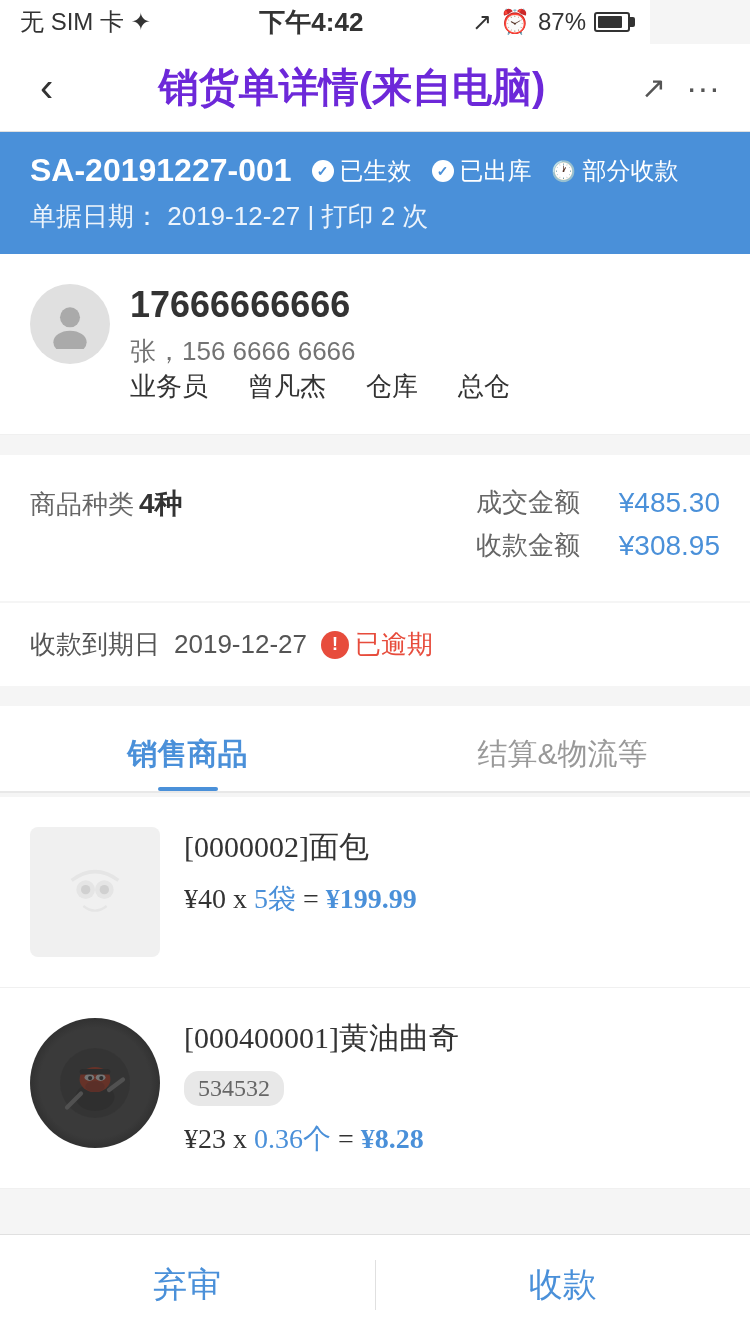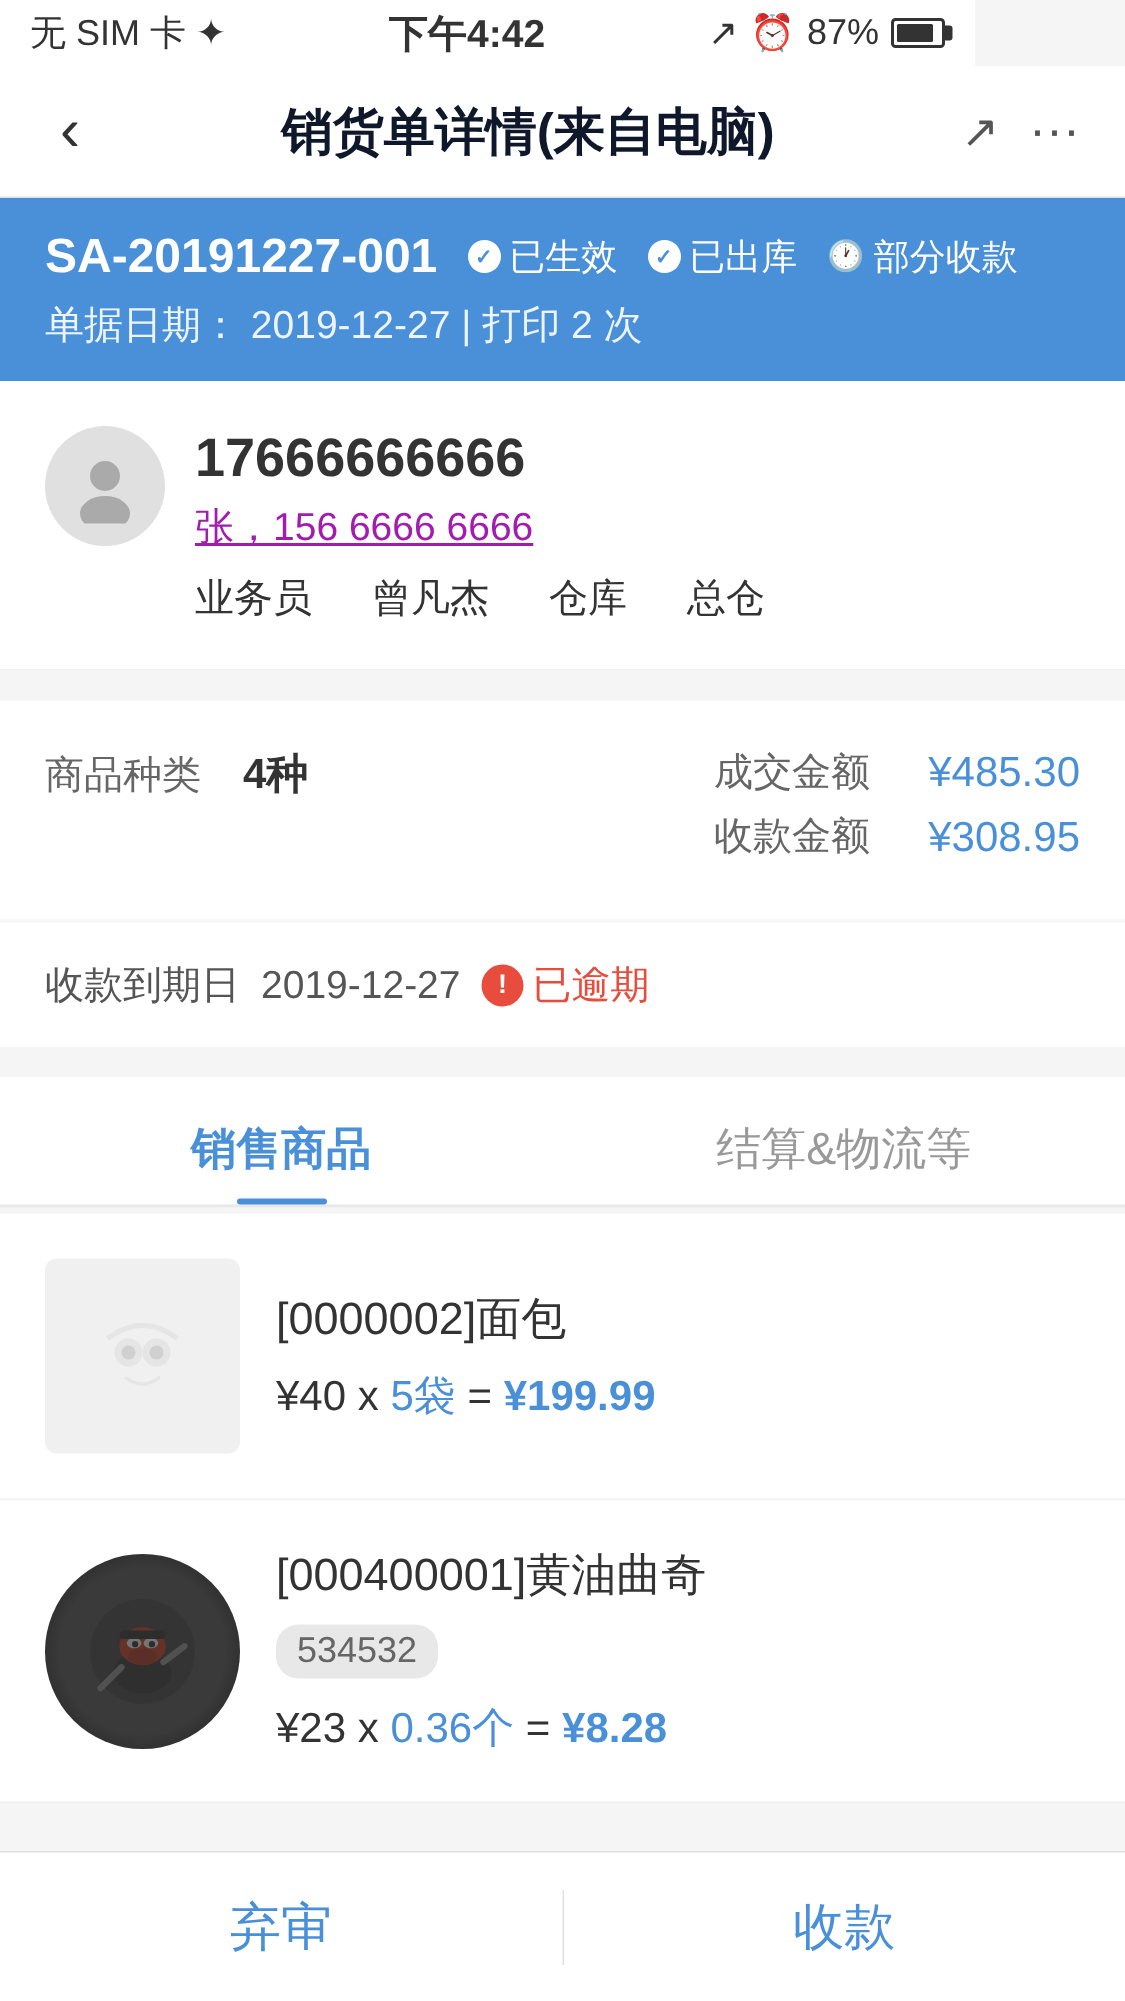--- a/index.html
+++ b/index.html
@@ -40,23 +40,23 @@
       padding: 0 30px;
       border-bottom: 1px solid #e0e0e0;
     }
     .nav-back {
       font-size: 40px;
       color: #333;
       cursor: pointer;
       padding: 10px;
     }
     .nav-title {
-      font-size: 34px;
+      font-size: 40px;
       font-weight: 600;
-      color: #0f172a;
+      color: #6d28d9;
     }
     .nav-right {
       display: flex;
       align-items: center;
       gap: 20px;
     }
     .nav-icon {
       font-size: 34px;
       color: #555;
       cursor: pointer;
@@ -129,23 +129,21 @@
     .avatar svg { width: 50px; height: 50px; }
     .customer-info { flex: 1; }
     .customer-name {
       font-size: 36px;
       font-weight: 600;
       color: #333;
       margin-bottom: 8px;
     }
     .customer-phone {
       font-size: 26px;
-      color: #a21caf;
-      margin-bottom: 12px;
-      text-decoration: underline;
+      color: #737373;
     }
     .customer-meta {
       display: flex;
       gap: 40px;
       font-size: 26px;
       color: #555;
     }
     .customer-meta span { color: #333; font-weight: 500; }
 
     
@@ -154,21 +152,21 @@
       padding: 30px;
       margin-top: 20px;
       display: flex;
       justify-content: space-between;
       align-items: flex-start;
     }
     .summary-left { }
     .summary-item-types {
       display: flex;
       align-items: center;
-      gap: 28px;
+      gap: 5px;
       font-size: 26px;
       color: #666;
     }
     .summary-item-types strong {
       font-size: 28px;
       color: #333;
     }
     .summary-right { text-align: right; }
     .summary-row {
       display: flex;
@@ -243,24 +241,25 @@
       border-radius: 2px;
     }
 
     
     .product-list {
       background: #fff;
       margin-top: 4px;
     }
     .product-item {
       display: flex;
-      align-items: center;
+      align-items: flex-start;
       padding: 30px;
       border-bottom: 1px solid #f0f0f0;
       gap: 24px;
+      font-family: Liberation Serif, serif;
     }
     .product-thumb {
       width: 130px;
       height: 130px;
       background: #f0f0f0;
       border-radius: 8px;
       flex-shrink: 0;
       overflow: hidden;
       display: flex;
       align-items: center;

